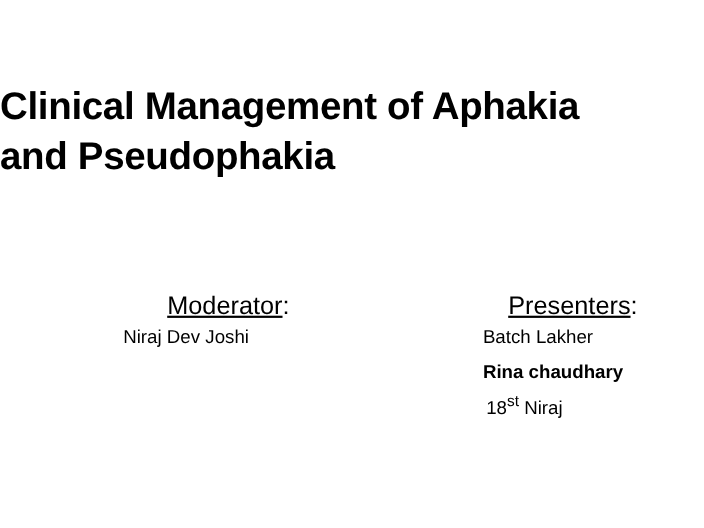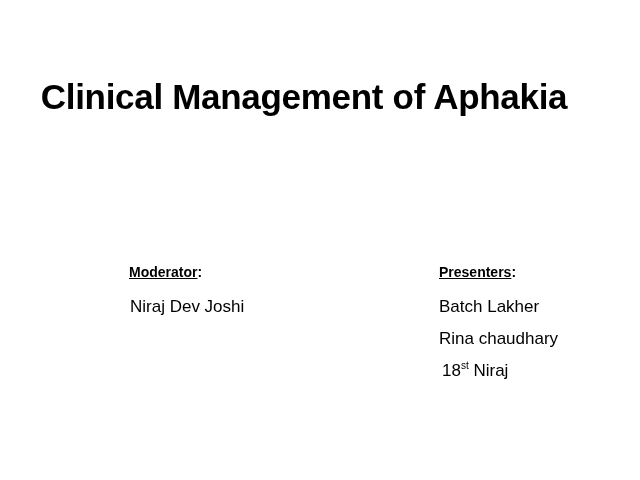--- a/index.html
+++ b/index.html
@@ -1,30 +1,31 @@
 <!DOCTYPE html>
 <html><head>
 <meta charset="utf-8">
 <style>
   html, body { margin:0; padding:0; }
   body { width:640px; height:480px; background:#ffffff; position:relative; overflow:hidden;
          font-family:"Liberation Sans", sans-serif; color:#000; }
-  .title { position:absolute; left:0; width:608px; top:74px; text-align:center;
+  .title { position:absolute; left:0; width:608px; top:74px; text-align:left;
            font-size:35px; font-weight:bold; line-height:46px; letter-spacing:-0.3px; }
-  .label { position:absolute; font-size:14px; font-weight:bold; }
+  .label { position:absolute; font-size:23px; font-weight:normal;margin-left:23px; }
   .label u { text-decoration:underline; }
   .val { position:absolute; font-size:17px; }
-  sup { font-size:10px; vertical-align:super; line-height:0; }
+  sup { font-size:14px; vertical-align:super; line-height:0; }
 </style>
 </head>
 <body>
 
 <div class="title">
   <div>Clinical Management of Aphakia</div>
+  <div>and Pseudophakia</div>
 </div>
 
 <div class="label" style="left:129px; top:264px;"><u>Moderator</u><span>:</span></div>
-<div class="val" style="left:130px; top:297px;">Niraj Dev Joshi</div>
+<div class="val" style="left:112px; top:297px;">Niraj Dev Joshi</div>
 
 <div class="label" style="left:439px; top:264px;text-align:center;"><u>Presenters</u><span>:</span></div>
 <div class="val" style="left:439px; top:297px;">Batch Lakher</div>
-<div class="val" style="left:439px; top:329px;">Rina chaudhary</div>
+<div class="val" style="left:439px; top:329px;font-weight:bold;">Rina chaudhary</div>
 <div class="val" style="left:442px; top:361px;"><span>18</span><sup>st</sup><span style="white-space:pre"> Niraj</span></div>
 
 </body></html>

